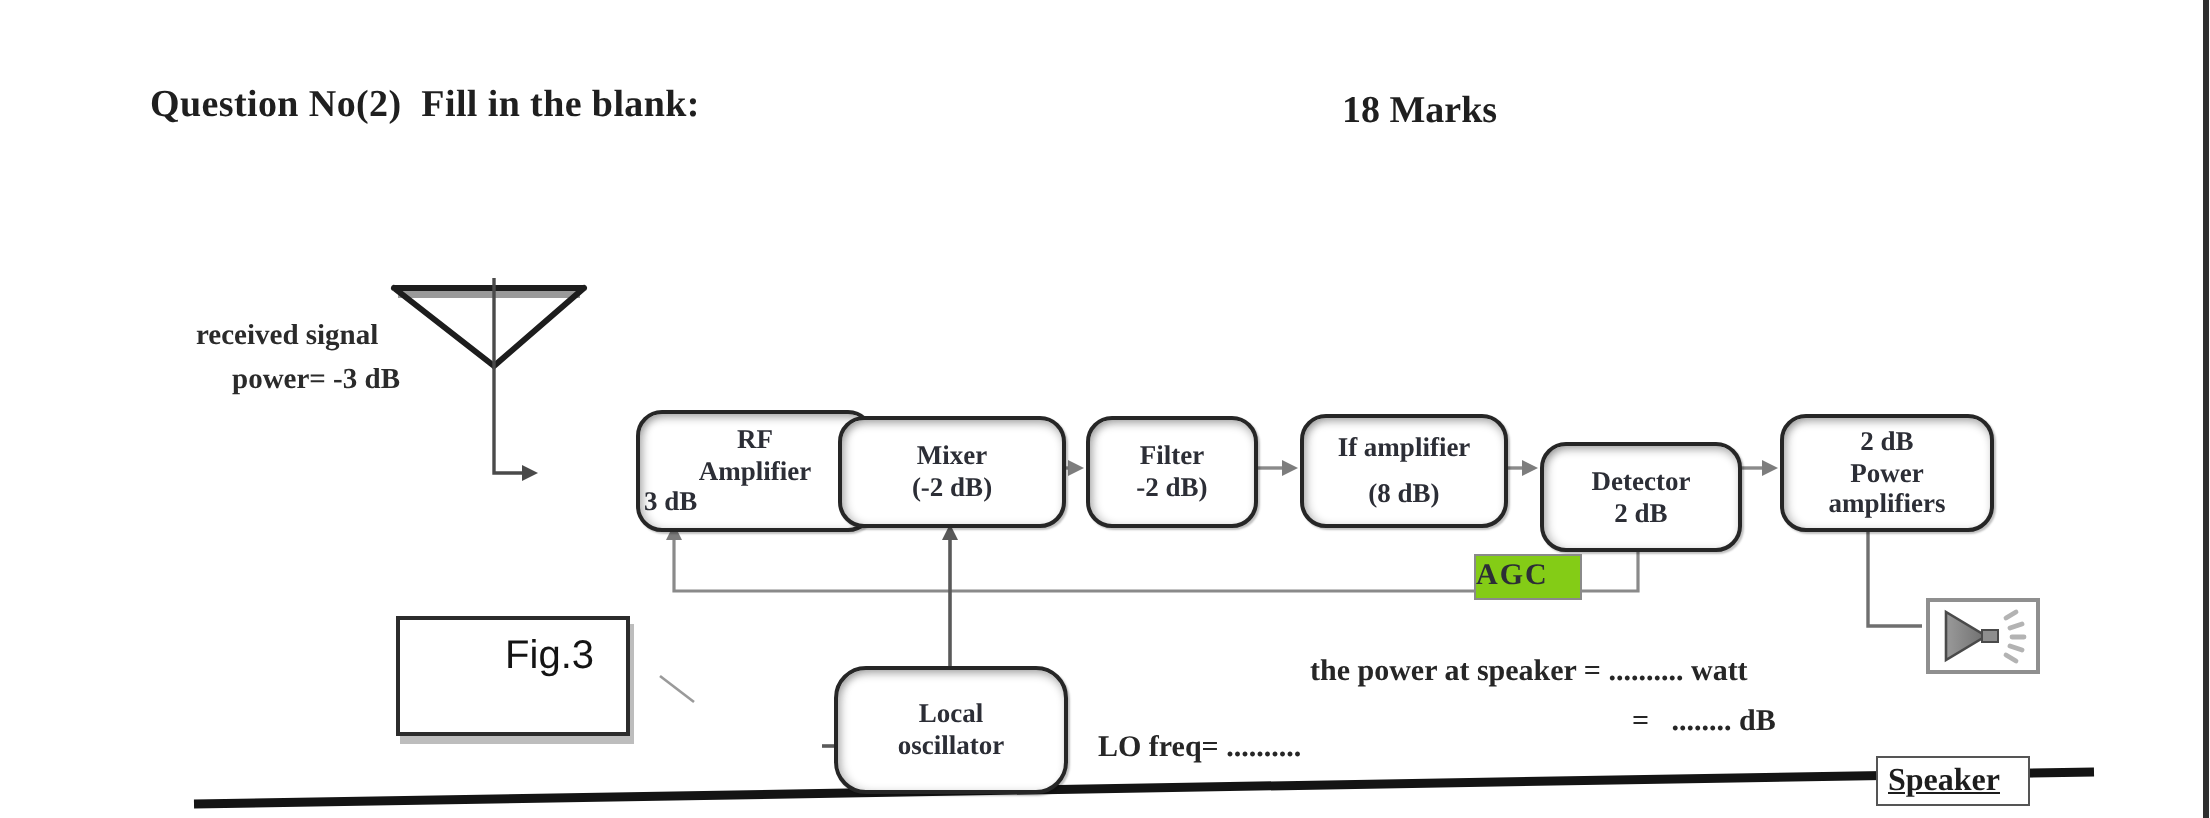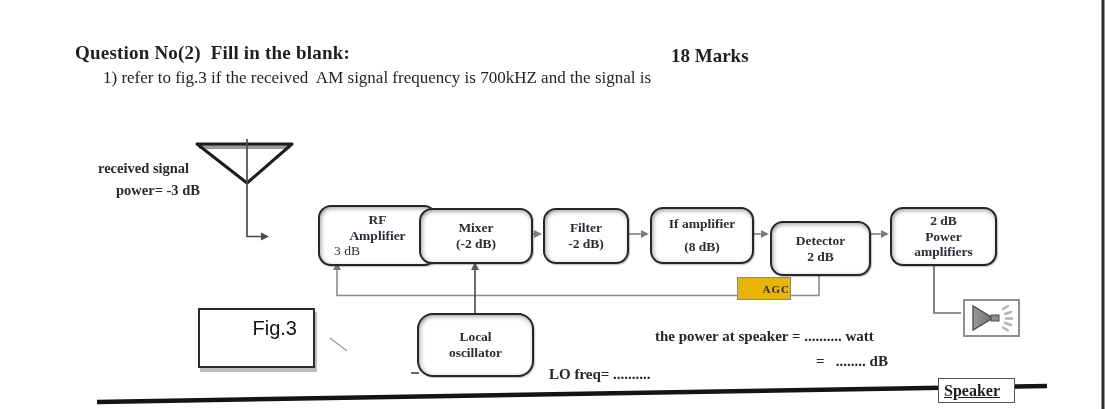--- a/index.html
+++ b/index.html
@@ -19,31 +19,31 @@
     box-shadow:2px 2px 0 rgba(130,130,130,.45);display:flex;align-items:center;justify-content:center;
     font-size:14px;font-weight:bold;color:#2c2e36;background:#fff;}
   .recv1{left:98px;top:160px;font-size:14.5px;font-weight:bold;color:#2b2b2b;}
   .recv2{left:116px;top:182px;font-size:14.5px;font-weight:bold;color:#2b2b2b;}
   
   .block{border:2.5px solid #262626;border-radius:13px;background:#fff;
     box-shadow:inset 0 3px 4px -1px rgba(0,0,0,.28), inset 3px 0 4px -1px rgba(0,0,0,.22), 1px 1px 1px rgba(0,0,0,.25);
     display:flex;flex-direction:column;align-items:center;justify-content:center;
     font-size:13.5px;font-weight:600;color:#2c2e36;line-height:1.16;z-index:2;}
   .blk-rf{left:272px;top:205px;width:115px;height:57px;margin-left:46px;}
-  .blk-rf .l3{width:100%;text-align:left;padding-left:14px;box-sizing:border-box;font-weight:normal;}
+  .blk-rf .l3{width:100%;text-align:left;padding-left:2px;box-sizing:border-box;font-weight:bold;}
   .blk-mixer{left:419px;top:208px;width:110px;height:52px;}
   .blk-filter{left:543px;top:208px;width:82px;height:52px;}
   .blk-if{left:650px;top:207px;width:100px;height:53px;justify-content:space-evenly;}
   .blk-det{left:770px;top:221px;width:97px;height:51px;}
   .blk-pamp{left:890px;top:207px;width:103px;height:55px;}
-  .blk-lo{left:417px;top:313px;width:113px;height:60px;border-radius:16px;}
+  .blk-lo{left:417px;top:333px;width:113px;height:60px;border-radius:16px;}
   .bold{font-weight:bold;}
   
-  .agc-box{left:737px;top:277px;width:52px;height:21px;border:1.5px solid #8a8a8a;background:#eab308;
-    display:flex;align-items:center;justify-content:flex-end;font-size:11px;font-weight:bold;
+  .agc-box{left:737px;top:277px;width:52px;height:21px;border:1.5px solid #8a8a8a;background:#84cc16;
+    display:flex;align-items:center;justify-content:flex-start;font-size:15px;font-weight:bold;
     color:#2c2e36;letter-spacing:1px;z-index:2;}
   
   .fig-box{left:198px;top:308px;width:117px;height:60px;border:2px solid #2c2c2c;background:#fff;
     box-shadow:2px 4px 0 rgba(135,135,135,.55);box-sizing:border-box;z-index:2;}
   .fig-box .fig-label{position:absolute;right:16px;top:7px;font-family:"Liberation Sans", sans-serif;
     font-size:20px;color:#141414;}
   
   .speaker-icon-box{left:963px;top:299px;width:53px;height:34px;border:2px solid #8f8f8f;background:#fff;
     display:flex;align-items:center;justify-content:center;z-index:2;}
   .speaker-label-box{left:938px;top:333px;width:70px;height:23px;border:1.5px solid #555;background:#fff;
@@ -56,21 +56,20 @@
   
   .wires{position:absolute;left:0;top:0;width:1105px;height:409px;z-index:1;}
 </style>
 </head>
 <body>
 
 <div class="page">
 
   <div class="abs pre title">Question No(2)  Fill in the blank:</div>
   <div class="abs pre marks">18 Marks</div>
-  <div class="abs pre body1">1) refer to fig.3 if the received  AM signal frequency is 700kHZ and the signal is</div>
 
   <svg class="wires" viewBox="0 0 1105 409">
 
     <g>
       <path d="M199,147 L290,147" stroke="#9a9a9a" stroke-width="4" fill="none"></path>
       <path d="M197,144 L292,144 M197,144 L247,183 M292,144 L247,183" stroke="#1d1d1d" stroke-width="3" fill="none" stroke-linecap="round"></path>
     </g>
 
     <path d="M247,139 L247,236.5 L261,236.5" stroke="#4a4a4a" stroke-width="1.7" fill="none"></path>
     <polygon points="269,236.5 261,232.5 261,240.5" fill="#4a4a4a"></polygon>

